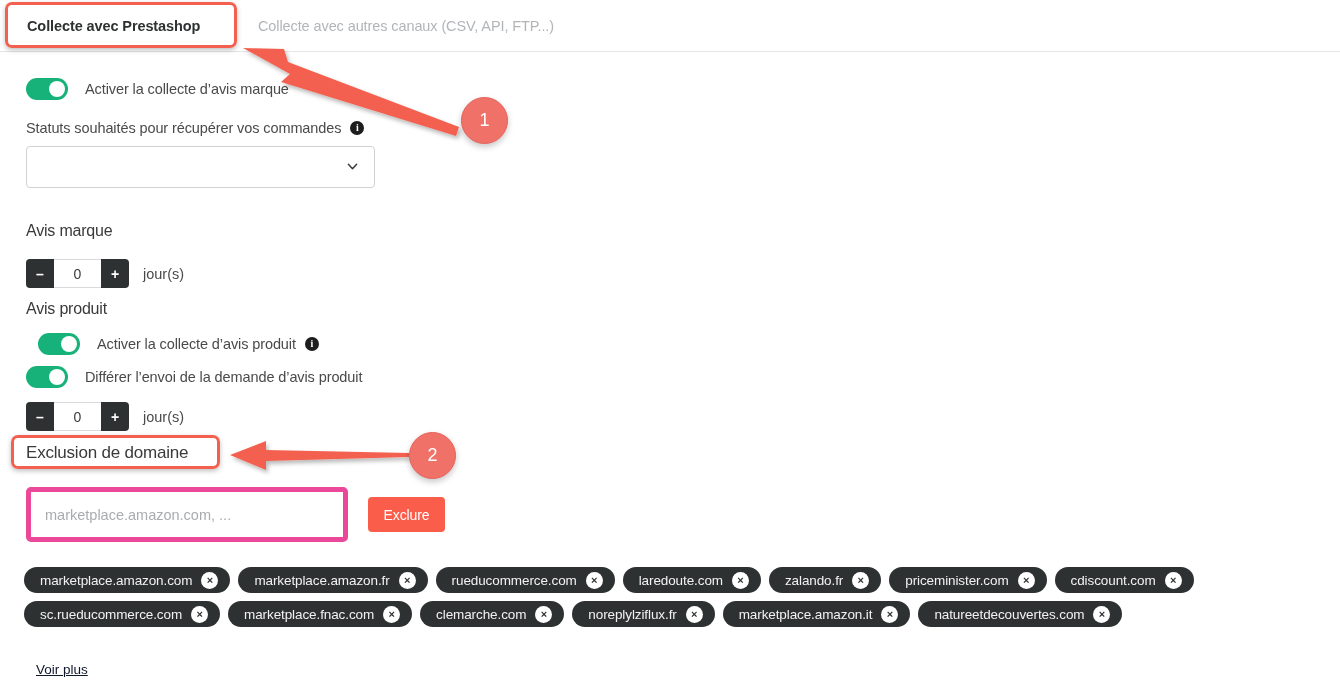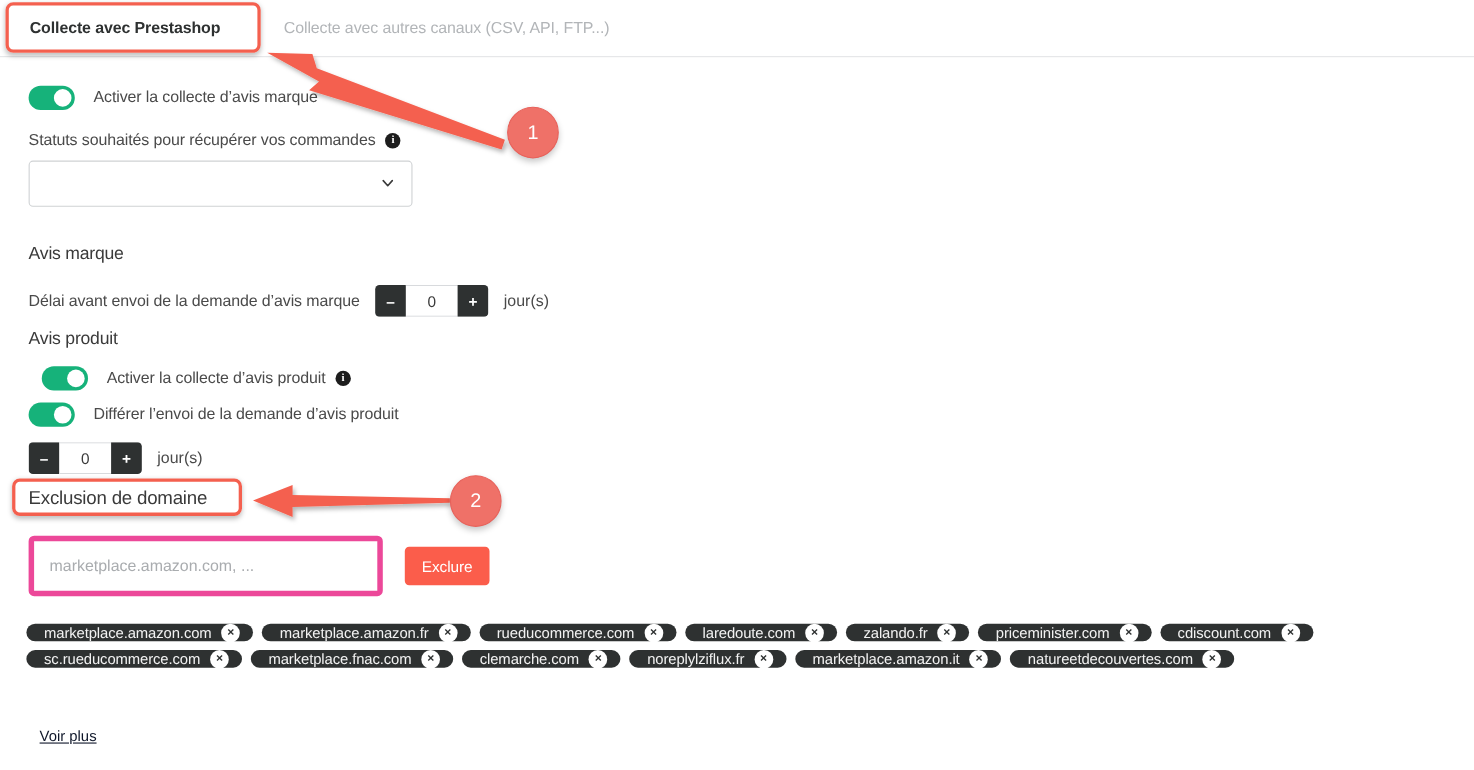--- a/index.html
+++ b/index.html
@@ -208,21 +208,21 @@
   .chips {
     position: absolute;
     left: 24px;
     top: 567px;
     width: 1300px;
     display: flex;
     flex-wrap: wrap;
     gap: 8px 8px;
   }
   .chip {
-    height: 16px;
+    height: 26px;
     background: #2e3131;
     border-radius: 17px;
     display: inline-flex;
     align-items: center;
     padding: 0 12px 0 16px;
     color: #f2f2f2;
     font-size: 13.5px;
     letter-spacing: -0.1px;
     white-space: nowrap;
     box-sizing: border-box;
@@ -311,21 +311,20 @@
 <div class="select-box">
   <span style="position:absolute;left:14px;top:12px;font-size:14.5px;color:#4a4a4a;"></span>
   <svg class="select-chevron" viewBox="0 0 12 12">
     <path d="M1.5 3.5 L6 8.5 L10.5 3.5" fill="none" stroke="#3a3a3a" stroke-width="1.6" stroke-linecap="round" stroke-linejoin="round"></path>
   </svg>
 </div>
 
 <div class="section-title" style="left:26px; top:222px;">Avis marque</div>
 
 <div class="row" style="left:26px; top:259px;">
-  <span class="field-label" style="margin-right:14px;">Délai avant envoi de la demande d’avis marque</span>
   <div class="stepper">
     <div class="btn">–</div>
     <div class="val">0</div>
     <div class="btn">+</div>
   </div>
   <span class="unit">jour(s)</span>
 </div>
 
 <div class="section-title" style="left:26px; top:300px;">Avis produit</div>
 

